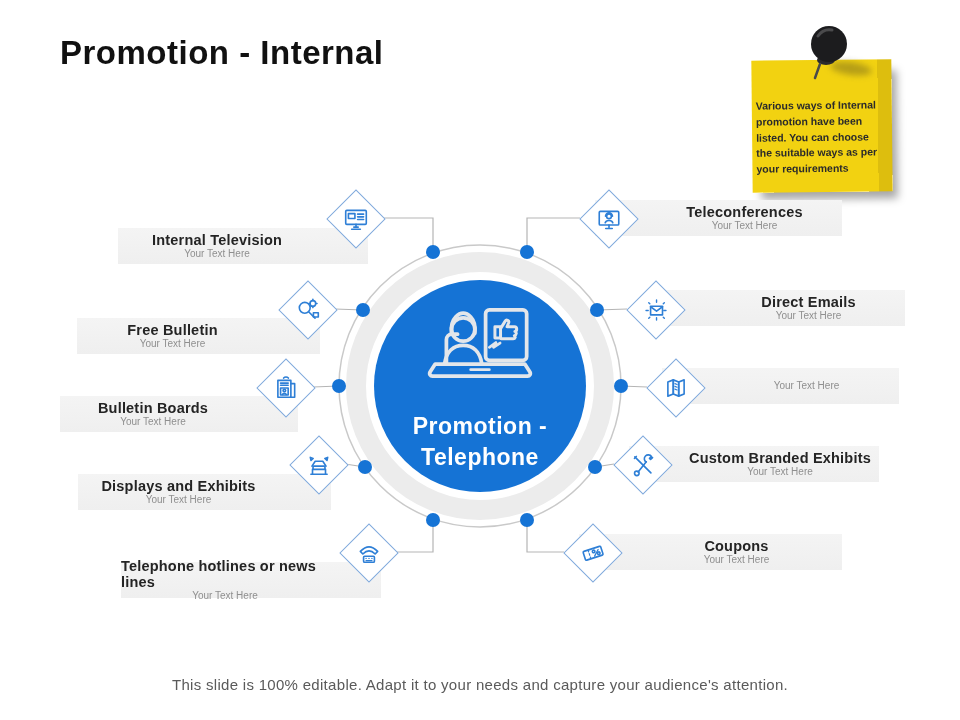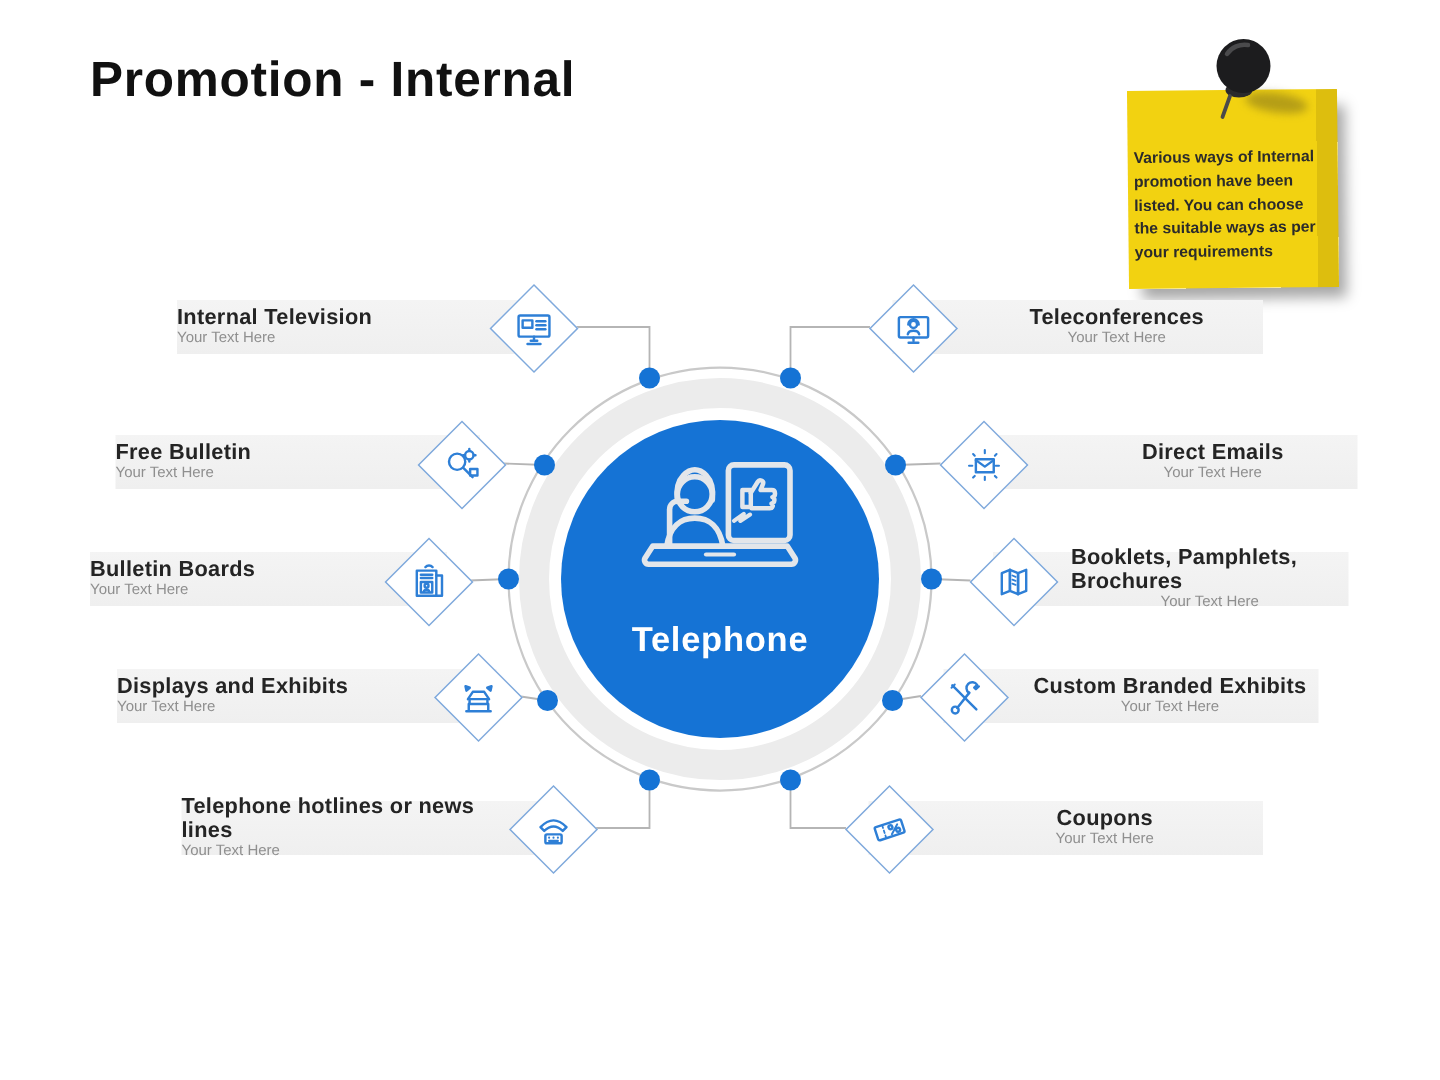--- a/index.html
+++ b/index.html
@@ -13,21 +13,21 @@
         transform:rotate(-.6deg);
         box-shadow:7px 9px 9px -2px rgba(0,0,0,.35);}
   .note-text{position:absolute;left:4px;right:12px;top:38px;text-align:left;
         font-size:10.5px;font-weight:bold;color:#2b2b2b;line-height:1.5;}
   .pin{position:absolute;left:796px;top:14px;width:70px;height:72px;}
   .pin-shadow{position:absolute;left:830px;top:62px;width:42px;height:13px;border-radius:50%;
         background:rgba(90,80,30,.4);filter:blur(3px);transform:rotate(8deg);}
   
   .bar{position:absolute;height:36px;background:linear-gradient(#f4f4f4,#efefef);
        display:flex;flex-direction:column;justify-content:center;}
-  .bar.left{align-items:flex-start;padding-right:52px;box-sizing:border-box;}
+  .bar.left{align-items:center;padding-right:52px;box-sizing:border-box;margin-top:28px;}
   .bar.right{align-items:center;padding-left:52px;box-sizing:border-box;}
   .bar-title{font-size:14.5px;font-weight:bold;color:#242424;letter-spacing:.2px;line-height:16px;}
   .bar-sub{font-size:10px;color:#8f8f8f;line-height:12px;}
   
   .diamond{position:absolute;width:40px;height:40px;background:#fff;
         border:1.5px solid #7FA9DC;transform:rotate(45deg);
         display:flex;align-items:center;justify-content:center;z-index:5;}
   .dicon{transform:rotate(-45deg);width:26px;height:26px;display:block;}
   .dicon svg{width:26px;height:26px;stroke:#2E7FD6;fill:none;stroke-width:1.5;
         stroke-linecap:round;stroke-linejoin:round;}
@@ -97,20 +97,21 @@
       <path d="M70 46l7-5-2.5 5 7-4.5" stroke-width="3"></path>
       <circle cx="42" cy="27" r="12.5"></circle>
       <path d="M29.5 31C27.5 13 39 9.5 42 9.5S56.5 13 54.5 31"></path>
       <path d="M22 64c2-14 10-20 20-20s18 6 20 20"></path>
       <path d="M24 64V38c0-3.5 2.5-6 6-6h6"></path>
       <path d="M12 64l-5.5 8.5A3 3 0 0 0 9 77h102a3 3 0 0 0 2.5-4.5L108 64z"></path>
       <path d="M50 70h20" stroke-width="3"></path>
     </svg>
   </div>
   <div class="hub-title">
+    <div>Promotion -</div>
     <div>Telephone</div>
   </div>
 
   <div class="bar left" style="left:118px;top:200px;width:250px">
     <div class="bar-title">Internal Television</div>
     <div class="bar-sub">Your Text Here</div>
   </div>
   <div class="bar left" style="left:77px;top:290px;width:243px">
     <div class="bar-title">Free Bulletin</div>
     <div class="bar-sub">Your Text Here</div>
@@ -130,21 +131,20 @@
 
   <div class="bar right" style="left:595px;top:200px;width:247px">
     <div class="bar-title">Teleconferences</div>
     <div class="bar-sub">Your Text Here</div>
   </div>
   <div class="bar right" style="left:660px;top:290px;width:245px">
     <div class="bar-title">Direct Emails</div>
     <div class="bar-sub">Your Text Here</div>
   </div>
   <div class="bar right" style="left:662px;top:368px;width:237px">
-    <div class="bar-title">Booklets, Pamphlets, Brochures</div>
     <div class="bar-sub">Your Text Here</div>
   </div>
   <div class="bar right" style="left:629px;top:446px;width:250px">
     <div class="bar-title">Custom Branded Exhibits</div>
     <div class="bar-sub">Your Text Here</div>
   </div>
   <div class="bar right" style="left:579px;top:534px;width:263px">
     <div class="bar-title">Coupons</div>
     <div class="bar-sub">Your Text Here</div>
   </div>
@@ -254,13 +254,14 @@
             <rect x="3.5" y="8" width="17" height="8.5" rx="1"></rect>
             <path d="M8.5 8.3v8" stroke-dasharray="1.6 1.6" stroke-width="1.1"></path>
             <circle cx="13" cy="10.8" r="1.2"></circle>
             <circle cx="17" cy="13.8" r="1.2"></circle>
             <path d="M12.5 15.2l5-4.8" stroke-width="1.2"></path>
           </g>
         </svg>
     </span>
   </div>
 
+  <div class="footer">This slide is 100% editable. Adapt it to your needs and capture your audience's attention.</div>
 </div>
 
 </body></html>

